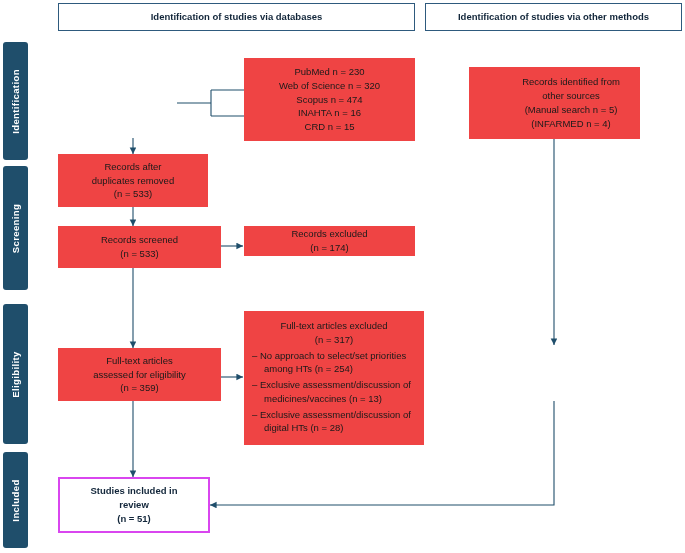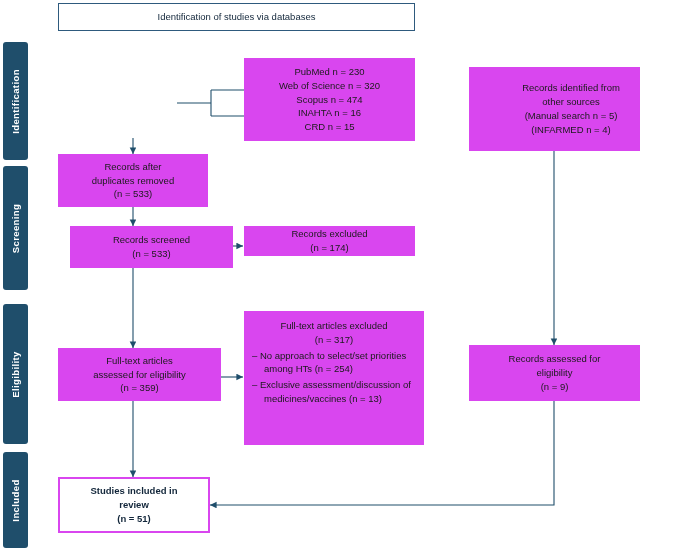--- a/index.html
+++ b/index.html
@@ -26,26 +26,26 @@
     align-items: center;
     justify-content: center;
     text-align: center;
     font-size: 9.5px;
     line-height: 1.45;
     padding: 4px 6px;
   }
   .hdr {
     background: #ffffff;
     border: 1px solid #2e5a7d;
-    font-weight: normal;
+    font-weight: bold;
     font-size: 9.5px;
     color: #12263a;
   }
   .grey {
-    background: #d946ef;
+    background: #ef4444;
     border: none;
     color: #1a1a1a;
   }
   .grey-left {
     justify-content: center;
     text-align: left;
   }
   .included {
     background: #ffffff;
     border: 2px solid #d946ef;
@@ -124,20 +124,21 @@
 
       <path d="M133,401 L133,477" marker-end="url(#arrow)"></path>
 
       <path d="M554,139 L554,345" marker-end="url(#arrow)"></path>
 
       <path d="M554,401 L554,505 L210,505" marker-end="url(#arrow)"></path>
     </g>
   </svg>
 
   <div class="box hdr" style="left:58px; top:3px; width:357px; height:28px;">Identification of studies via databases</div>
+  <div class="box hdr" style="left:425px; top:3px; width:257px; height:28px;">Identification of studies via other methods</div>
 
   <div class="stage" style="left:3px; top:42px; width:25px; height:118px;">
     <span>Identification</span>
   </div>
   <div class="stage" style="left:3px; top:166px; width:25px; height:124px;">
     <span>Screening</span>
   </div>
   <div class="stage" style="left:3px; top:304px; width:25px; height:140px;">
     <span>Eligibility</span>
   </div>
@@ -149,38 +150,38 @@
   <div class="box grey" style="left:244px; top:58px; width:171px; height:83px;">
     <div>
       <div>PubMed n = 230</div>
       <div>Web of Science n = 320</div>
       <div>Scopus n = 474</div>
       <div>INAHTA n = 16</div>
       <div>CRD n = 15</div>
     </div>
   </div>
 
-  <div class="box grey" style="left:469px; top:67px; width:171px; height:84px;padding-left:39px;">
+  <div class="box grey" style="left:469px; top:67px; width:171px; height:72px;padding-left:39px;">
     <div>
       <div>Records identified from</div>
       <div>other sources</div>
       <div>(Manual search n = 5)</div>
       <div>(INFARMED n = 4)</div>
     </div>
   </div>
 
   <div class="box grey" style="left:58px; top:154px; width:150px; height:53px;">
     <div>
       <div>Records after</div>
       <div>duplicates removed</div>
       <div>(n = 533)</div>
     </div>
   </div>
 
-  <div class="box grey" style="left:70px; top:226px; width:163px; height:42px;">
+  <div class="box grey" style="left:58px; top:226px; width:163px; height:42px;">
     <div>
       <div>Records screened</div>
       <div>(n = 533)</div>
     </div>
   </div>
 
   <div class="box grey" style="left:244px; top:226px; width:171px; height:30px;">
     <div>
       <div>Records excluded</div>
       <div>(n = 174)</div>
@@ -200,30 +201,27 @@
       <div class="exclu-title">Full-text articles excluded</div>
       <div class="exclu-title">(n = 317)</div>
       <div class="exclu-item">
         <span>–</span>
         <span>No approach to select/set priorities among HTs (n = 254)</span>
       </div>
       <div class="exclu-item">
         <span>–</span>
         <span>Exclusive assessment/discussion of medicines/vaccines (n = 13)</span>
       </div>
-    </div>
-  </div>
-
-  <div class="box grey" style="left:469px; top:345px; width:171px; height:56px;">
-    <div>
-      <div>Records assessed for</div>
-      <div>eligibility</div>
-      <div>(n = 9)</div>
-    </div>
-  </div>
+      <div class="exclu-item">
+        <span>–</span>
+        <span>Exclusive assessment/discussion of digital HTs (n = 28)</span>
+      </div>
+    </div>
+  </div>
+
 
   <div class="box included" style="left:58px; top:477px; width:152px; height:56px;">
     <div>
       <div>Studies included in</div>
       <div>review</div>
       <div>(n = 51)</div>
     </div>
   </div>
 
 </div>

